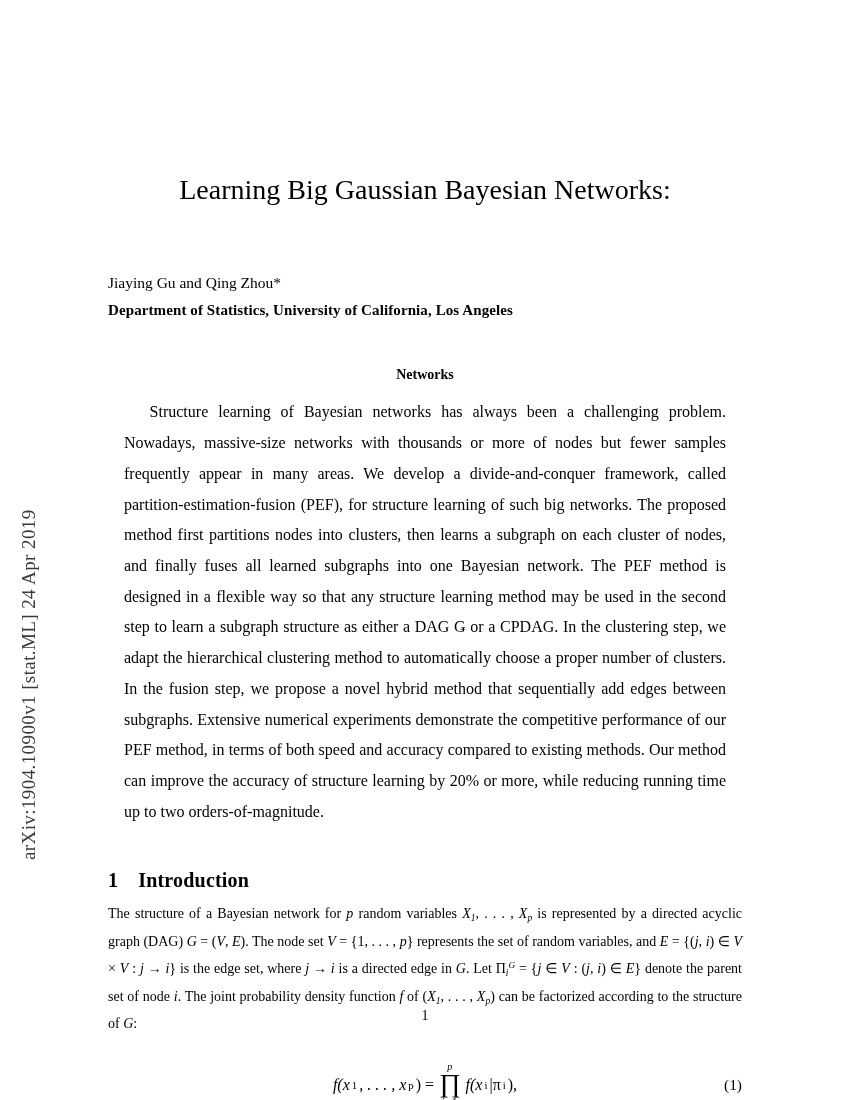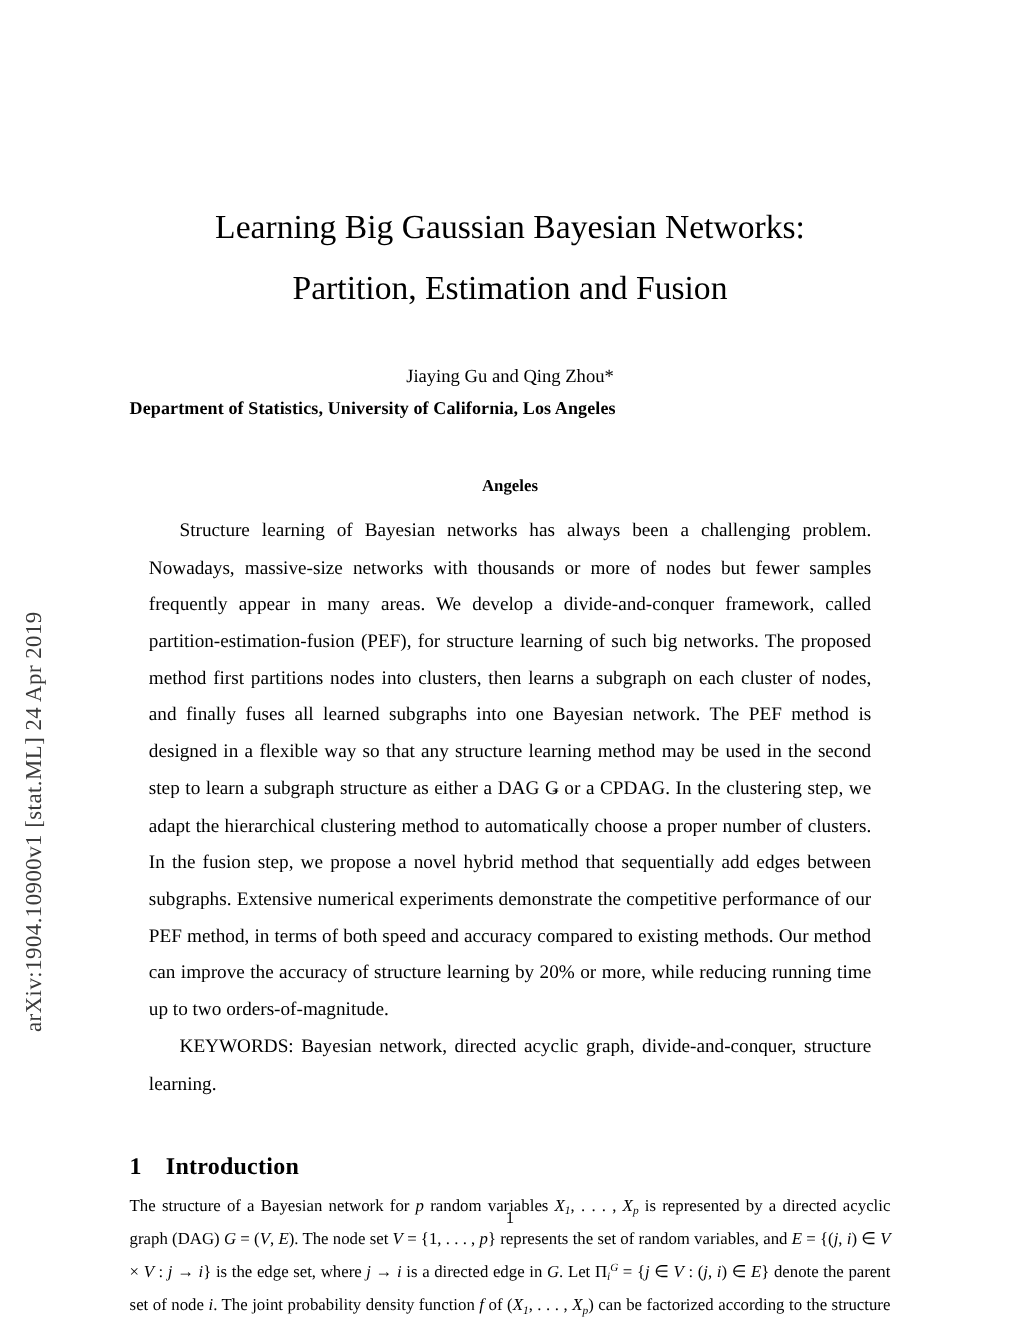--- a/index.html
+++ b/index.html
@@ -45,22 +45,21 @@
   .title {
     text-align: center;
     font-size: 28px;
     line-height: 1.55;
     margin-top: 168px;
     font-family: "Liberation Serif", serif;
   }
   .title .line2 { display: block; margin-top: 8px; }
 
   .authors {
-    text-align: center;
-    margin-top: 42px;
+    margin-top: 63px;
     font-size: 15.5px;
   }
   .affil {
     text-align: left;
     margin-top: 10px;
     font-size: 15px;
     font-weight: bold;
     letter-spacing: 0.1px;
   }
 
@@ -163,31 +162,29 @@
 <body>
 
 <div class="page">
 
   <div class="arxiv-stamp">arXiv:1904.10900v1  [stat.ML]  24 Apr 2019</div>
 
   <div class="content">
 
     <div class="title">
       <span>Learning Big Gaussian Bayesian Networks:</span>
-      <span class="line2">Partition, Estimation and Fusion</span>
     </div>
 
     <div class="authors">Jiaying Gu and Qing Zhou*</div>
     <div class="affil">Department of Statistics, University of California, Los Angeles</div>
 
-    <div class="abstract-head">Angeles</div>
+    <div class="abstract-head">Networks</div>
 
     <div class="abstract">
       <p>Structure learning of Bayesian networks has always been a challenging problem. Nowadays, massive-size networks with thousands or more of nodes but fewer samples frequently appear in many areas. We develop a divide-and-conquer framework, called partition-estimation-fusion (PEF), for structure learning of such big networks. The proposed method first partitions nodes into clusters, then learns a subgraph on each cluster of nodes, and finally fuses all learned subgraphs into one Bayesian network. The PEF method is designed in a flexible way so that any structure learning method may be used in the second step to learn a subgraph structure as either a DAG Ǥ or a CPDAG. In the clustering step, we adapt the hierarchical clustering method to automatically choose a proper number of clusters. In the fusion step, we propose a novel hybrid method that sequentially add edges between subgraphs. Extensive numerical experiments demonstrate the competitive performance of our PEF method, in terms of both speed and accuracy compared to existing methods. Our method can improve the accuracy of structure learning by 20% or more, while reducing running time up to two orders-of-magnitude.</p>
-      <p>KEYWORDS: Bayesian network, directed acyclic graph, divide-and-conquer, structure learning.</p>
     </div>
 
     <div class="section-head">
       <span class="num">1</span><span>Introduction</span>
     </div>
 
     <div class="body-text">
       <p>
         <span>The structure of a Bayesian network for </span><span class="mi">p</span><span> random variables </span><span class="mi">X</span><span class="sub">1</span>, . . . , <span class="mi">X</span><span class="sub">p</span><span> is represented by a directed acyclic graph (DAG) </span><span class="cal">G</span> = (<span class="mi">V</span>, <span class="mi">E</span>)<span>. The node set </span><span class="mi">V</span> = {1, . . . , <span class="mi">p</span>}<span> represents the set of random variables, and </span><span class="mi">E</span> = {(<span class="mi">j</span>, <span class="mi">i</span>) ∈ <span class="mi">V</span> × <span class="mi">V</span> : <span class="mi">j</span> → <span class="mi">i</span>}<span> is the edge set, where </span><span class="mi">j</span> → <span class="mi">i</span><span> is a directed edge in </span><span class="cal">G</span><span>. Let </span>Π<span class="sub">i</span><span class="sup">G</span> = {<span class="mi">j</span> ∈ <span class="mi">V</span> : (<span class="mi">j</span>, <span class="mi">i</span>) ∈ <span class="mi">E</span>}<span> denote the parent set of node </span><span class="mi">i</span><span>. The joint probability density function </span><span class="mi">f</span><span> of </span>(<span class="mi">X</span><span class="sub">1</span>, . . . , <span class="mi">X</span><span class="sub">p</span>)<span> can be factorized according to the structure of </span><span class="cal">G</span><span>:</span>
       </p>

